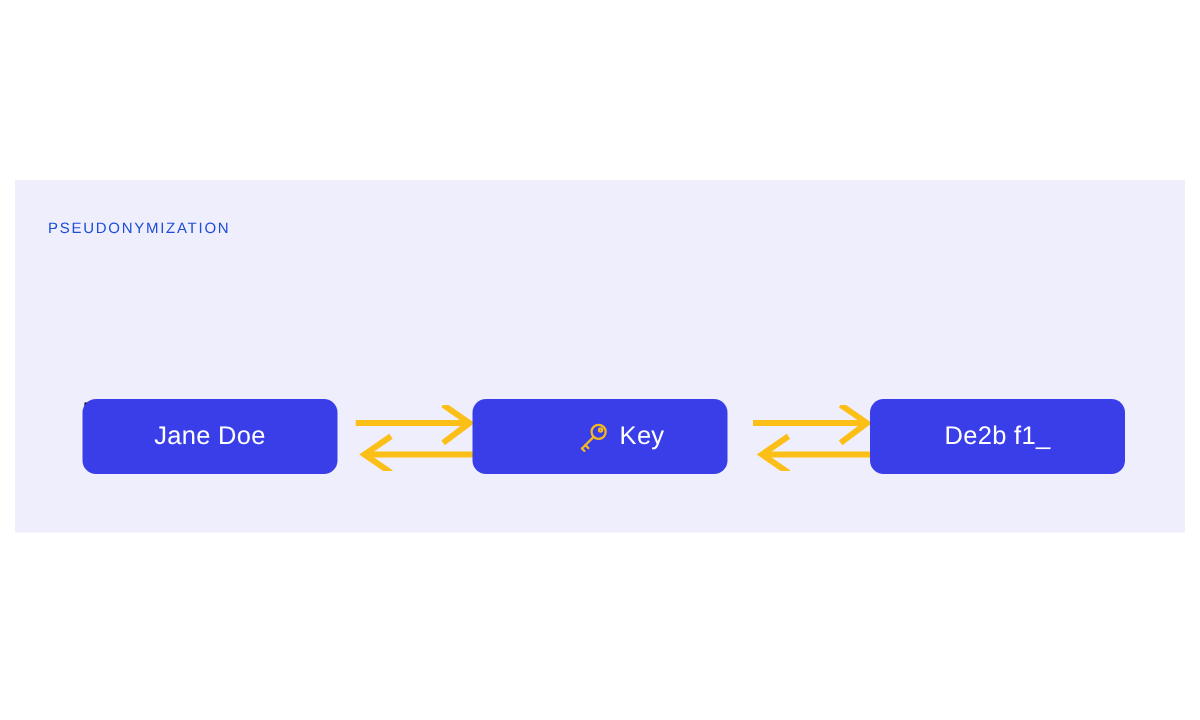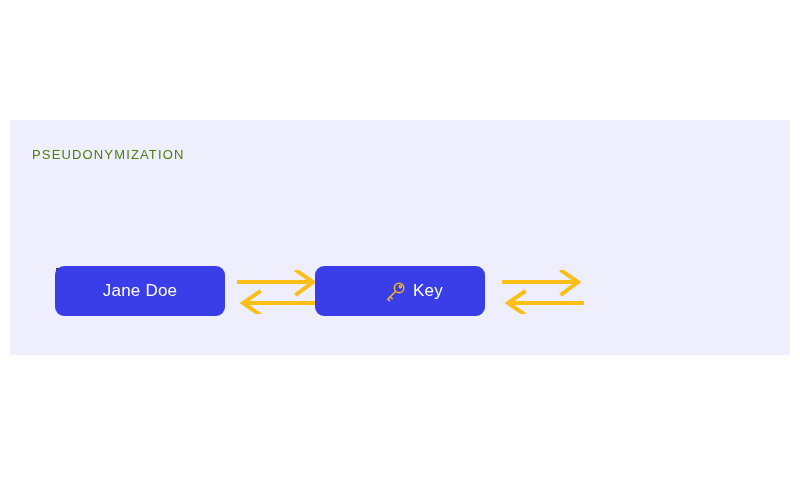--- a/index.html
+++ b/index.html
@@ -28,24 +28,24 @@
     top: 120px;
     width: 780px;
     height: 235px;
     background: #efeefd;
   }
 
   #panel-title {
     position: absolute;
     left: 22px;
     top: 27px;
-    font-size: 13px;
+    font-size: 10px;
     font-weight: 400;
     letter-spacing: 1.15px;
-    color: #4d7c0f;
+    color: #1d4ed8;
     white-space: nowrap;
   }
 
   
   #flow {
     position: absolute;
     left: 45px;
     top: 146px;
     width: 740px;
     height: 50px;
@@ -157,16 +157,19 @@
             <line x1="2" y1="12" x2="74" y2="12"></line>
             <polyline points="60,1 76,12 60,24"></polyline>
           </g>
           <g fill="none" stroke="#fbbf18" stroke-width="4" stroke-linecap="square" stroke-linejoin="miter">
             <line x1="8" y1="33" x2="80" y2="33"></line>
             <polyline points="22,22 6,33 22,44"></polyline>
           </g>
         </svg>
       </div>
 
+      <div class="node" id="node-pseudo">
+        <span class="node-label">De2b f1_</span>
+      </div>
 
     </div>
   </div>
 </div>
 
 </body></html>

